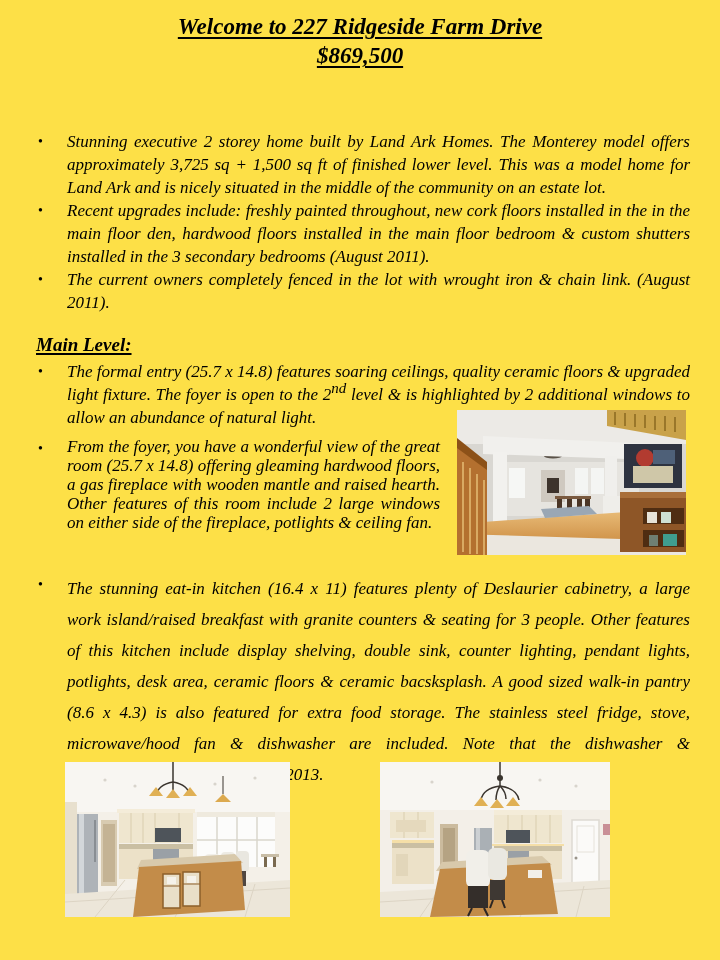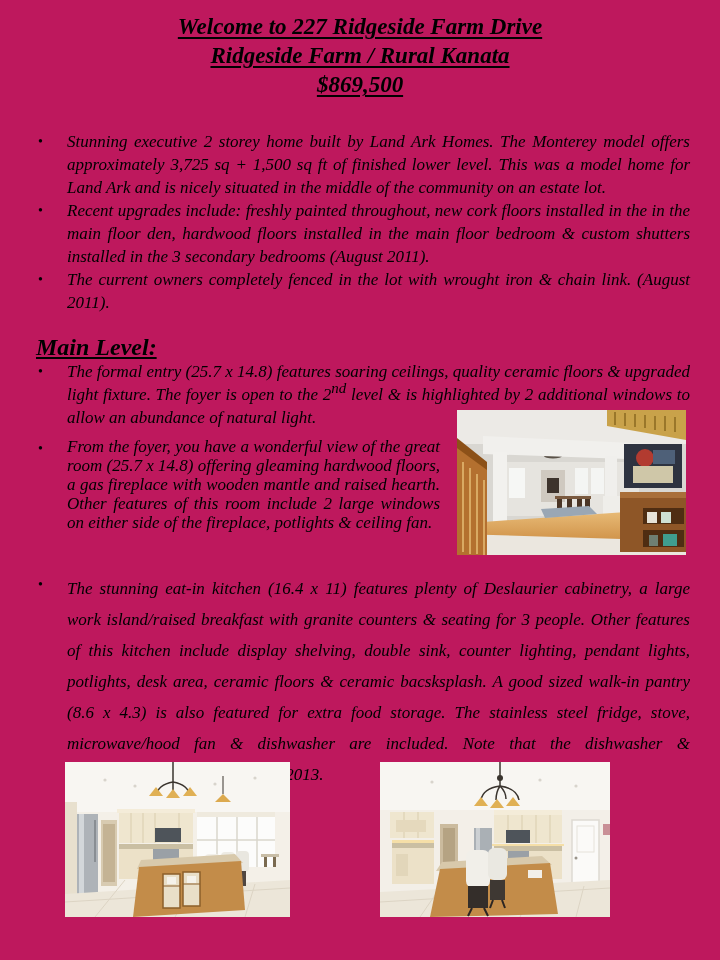--- a/index.html
+++ b/index.html
@@ -1,40 +1,40 @@
 <!DOCTYPE html>
 <html><head>
 <meta charset="utf-8">
 <style>
   html,body{margin:0;padding:0;background:#fff;}
   .page{
     position:relative;
     width:720px;height:960px;
-    background:#be185d;
+    background:#fde047;
     font-family:"Liberation Serif","DejaVu Serif",serif;
     font-style:italic;
     color:#000;
     overflow:hidden;
   }
   .title-block{
     position:absolute;top:12px;left:0;width:720px;
     text-align:center;
     font-weight:bold;
     font-size:23px;line-height:29px;
   }
   .title-line{display:inline-block;text-decoration:underline;text-decoration-thickness:2px;text-underline-offset:3px;}
   .title-block .row{display:block;}
   .bullet-list{position:absolute;left:36px;width:654px;}
   .bullet{display:flex;align-items:flex-start;}
   .bullet .dot{flex:0 0 29px;font-style:normal;font-size:14px;line-height:23px;padding-left:2px;}
   .bullet .btext{flex:1;text-align:justify;font-size:17px;line-height:23px;font-family:Liberation Serif, serif;}
   .top-bullets{top:130px;}
   .heading{
     position:absolute;left:36px;top:334px;
-    font-size:24px;font-weight:bold;
+    font-size:19px;font-weight:bold;
     text-decoration:underline;text-decoration-thickness:1.5px;text-underline-offset:2px;text-align:center;
   }
   .formal-entry{top:360px;}
   .great-room{top:437px;width:404px;}
   .great-room .btext{line-height:19px;}
   .kitchen{top:573px;}
   .kitchen .btext{line-height:31px;}
   sup.ord{font-size:15px;line-height:0;vertical-align:super;}
   .photo{
     position:absolute;
@@ -46,21 +46,20 @@
   .photo-kitchen-island{left:65px;top:762px;width:225px;height:155px;}
   .photo-kitchen-angle{left:380px;top:762px;width:230px;height:155px;}
 </style>
 </head>
 <body>
 
 <div class="page">
 
   <div class="title-block">
     <span class="row"><span class="title-line">Welcome to 227 Ridgeside Farm Drive</span></span>
-    <span class="row"><span class="title-line">Ridgeside Farm / Rural Kanata</span></span>
     <span class="row"><span class="title-line">$869,500</span></span>
   </div>
 
   <div class="bullet-list top-bullets">
     <div class="bullet">
       <span class="dot">•</span>
       <div class="btext">Stunning executive 2 storey home built by Land Ark Homes.  The Monterey model  offers approximately 3,725 sq + 1,500 sq ft of finished lower level.  This was a model   home for Land Ark and is nicely situated in the middle of the community on an estate lot.</div>
     </div>
     <div class="bullet">
       <span class="dot">•</span>

